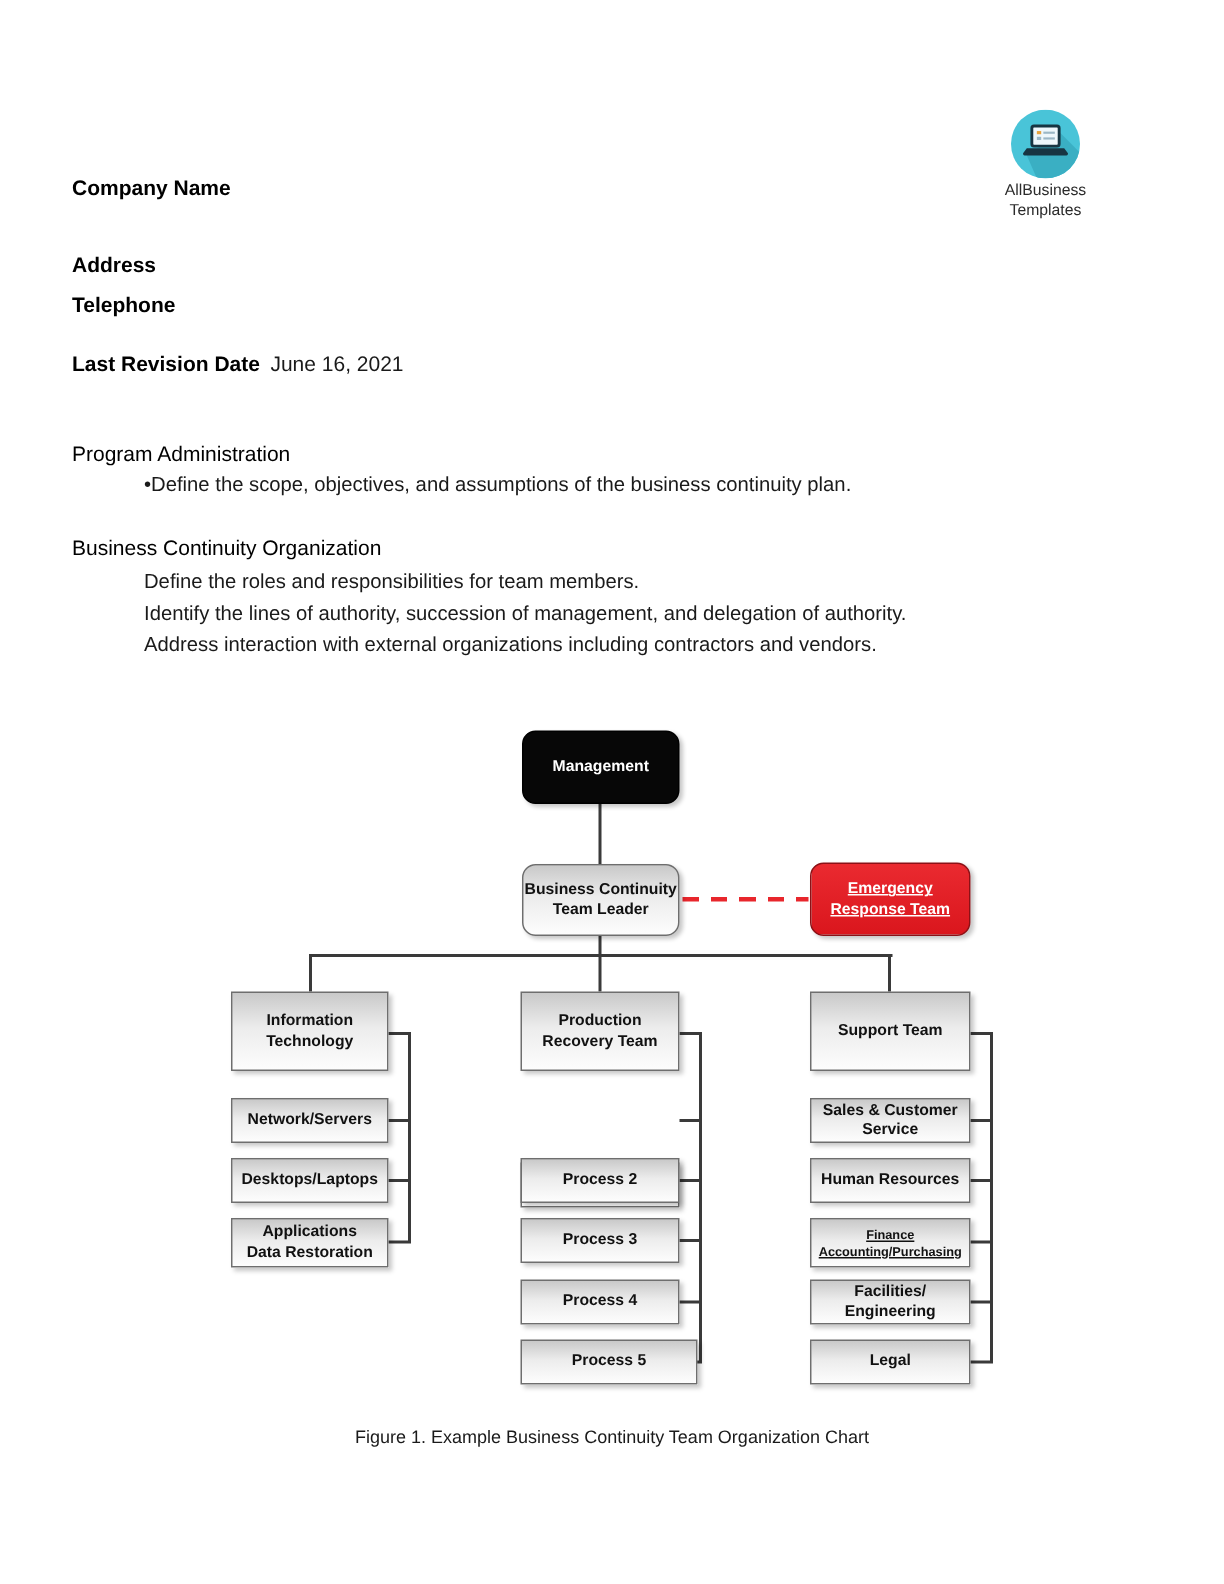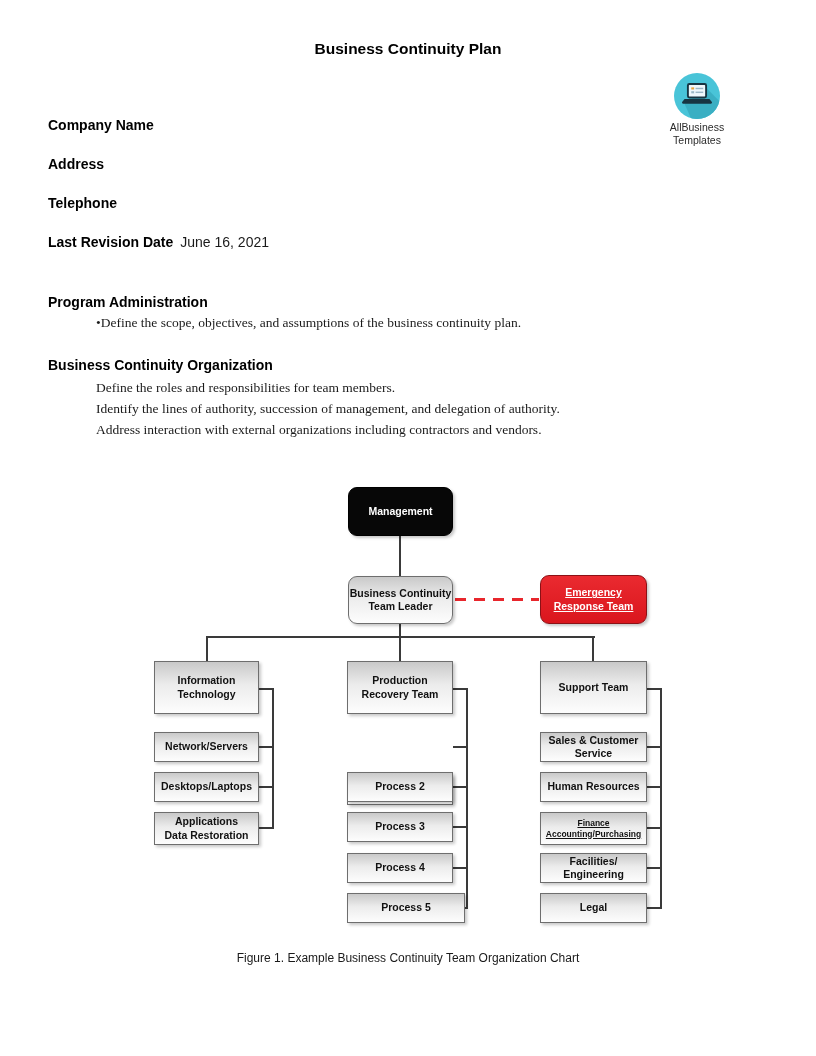--- a/index.html
+++ b/index.html
@@ -7,22 +7,22 @@
     position:relative;width:816px;height:1056px;background:#fff;overflow:hidden;
     font-family:"Liberation Sans",sans-serif;color:#1a1a1a;
   }
   .abs{position:absolute;}
   .doc-title{left:0;right:0;top:40px;text-align:center;font-size:15.5px;font-weight:bold;color:#000;}
   .logo-wrap{left:659px;top:73px;width:76px;text-align:center;}
   .logo-badge{display:block;margin:0 auto;width:46px;height:46px;}
   .logo-text{font-size:10.5px;line-height:13px;color:#2b2b2b;margin-top:2px;}
   .field{font-size:14px;font-weight:bold;color:#000;}
   .field .val{font-weight:normal;color:#1a1a1a;margin-left:7px;}
-  .sec-head{font-size:14px;font-weight:bold;color:#000;}
-  .body-line{font-size:13.5px;color:#1a1a1a;font-family:Liberation Serif, serif;}
+  .sec-head{font-size:14px;font-weight:normal;color:#000;}
+  .body-line{font-size:13.5px;color:#1a1a1a;}
   .caption{left:0;right:0;top:951px;text-align:center;font-size:12px;color:#1a1a1a;}
 
   .node{
     position:absolute;display:flex;align-items:center;justify-content:center;
     text-align:center;font-weight:bold;font-size:10.5px;line-height:1.25;
     white-space:pre-line;color:#111;
     background:linear-gradient(180deg,#c9c9c9 0%,#ececec 45%,#fdfdfd 100%);
     border:1px solid #6e6e6e;box-sizing:border-box;
     box-shadow:2px 2px 3px rgba(0,0,0,.22);
   }
@@ -32,21 +32,20 @@
   .node.small{font-size:8.5px;text-decoration:underline;}
   .line{position:absolute;background:#3a3a3a;}
   .dash-red{position:absolute;height:3px;
     background:repeating-linear-gradient(90deg,#e8262c 0 11px,transparent 11px 19px);}
 </style>
 </head>
 <body>
 
 <div class="page">
 
-  <div class="abs doc-title">Business Continuity Plan</div>
 
   <div class="abs logo-wrap">
     <span class="logo-badge">
       <svg width="46" height="46" viewBox="0 0 48 48">
         <defs>
             <clipPath id="cc">
               <circle cx="24" cy="24" r="24"></circle>
             </clipPath>
           </defs>
         <g clip-path="url(#cc)">
@@ -61,21 +60,21 @@
         </g>
       </svg>
     </span>
     <div class="logo-text">AllBusiness</div>
     <div class="logo-text" style="margin-top:0">Templates</div>
   </div>
 
   <div class="abs field" style="left:48px;top:117px">
     <span>Company Name</span>
   </div>
-  <div class="abs field" style="left:48px;top:156px">
+  <div class="abs field" style="left:48px;top:168px">
     <span>Address</span>
   </div>
   <div class="abs field" style="left:48px;top:195px">
     <span>Telephone</span>
   </div>
   <div class="abs field" style="left:48px;top:234px">
     <span>Last Revision Date</span><span class="val">June 16, 2021</span>
   </div>
 
   <div class="abs sec-head" style="left:48px;top:294px">Program Administration</div>

